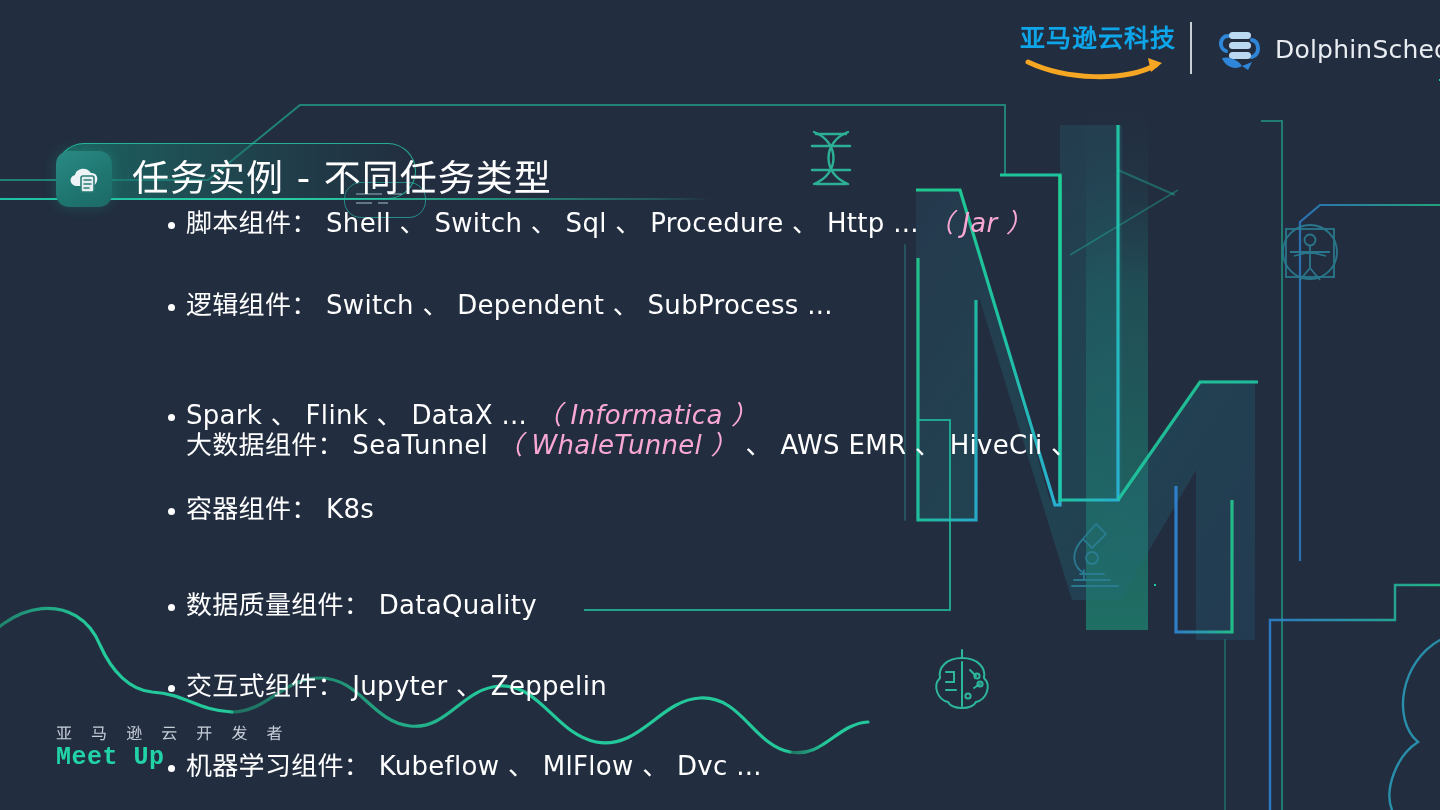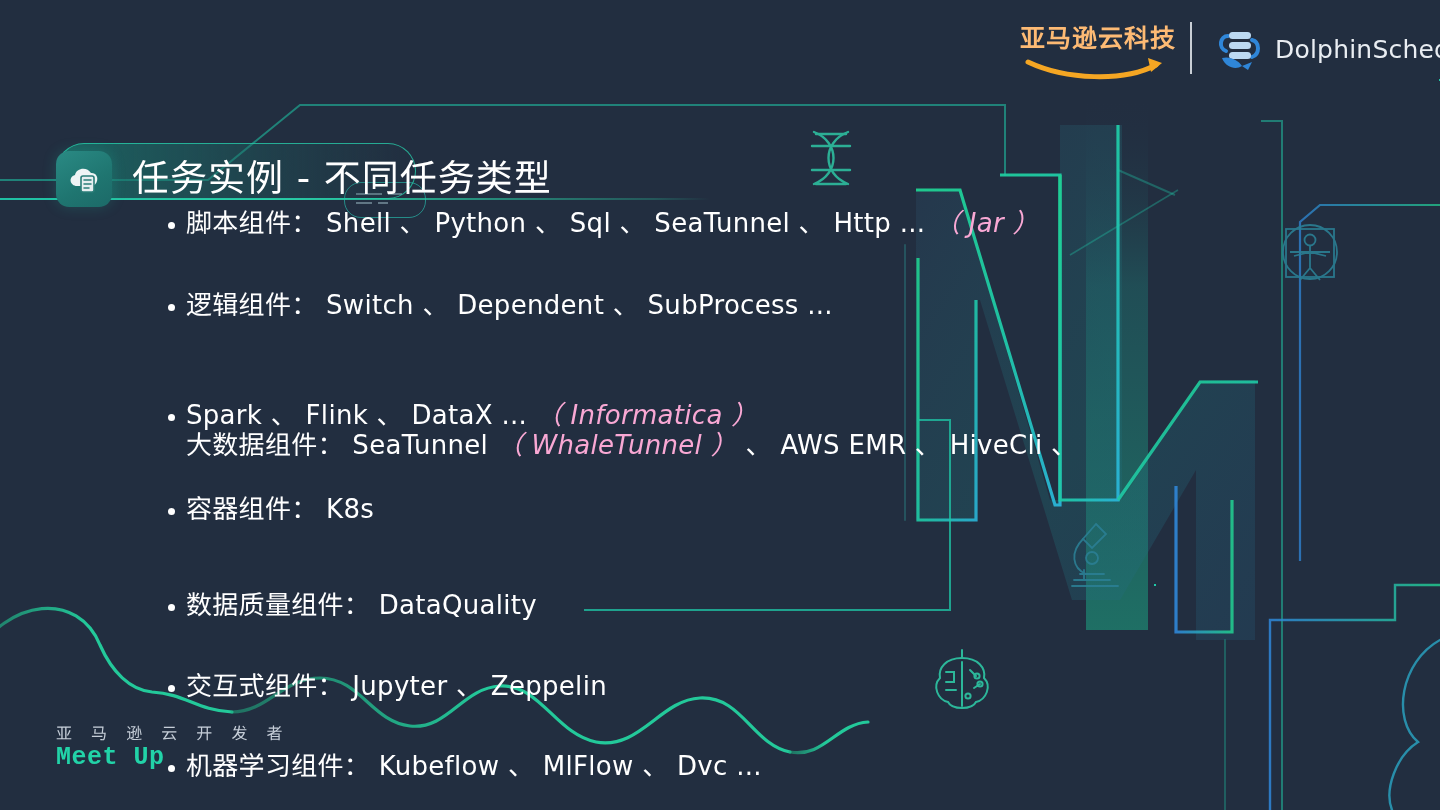--- a/index.html
+++ b/index.html
@@ -13,21 +13,21 @@
   .slide{position:relative;width:1440px;height:810px;overflow:hidden;background:#222e40;}
 
   
   .bg-art{position:absolute;inset:0;z-index:0;pointer-events:none;}
 
   
   .header{position:absolute;top:0;left:0;width:1440px;height:92px;z-index:6;}
   .logo-aws{position:absolute;left:1020px;top:24px;width:160px;height:56px;}
   .logo-aws .cn{
     display:block;font-family:"DejaVu Sans","Liberation Sans",sans-serif;
-    font-size:25px;font-weight:700;color:#fdba74;letter-spacing:1px;line-height:30px;
+    font-size:25px;font-weight:700;color:#0ea5e9;letter-spacing:1px;line-height:30px;
     white-space:nowrap;
   }
   .logo-divider{position:absolute;left:1190px;top:22px;width:2px;height:52px;background:#e6eaf0;opacity:.85;}
   .logo-ds{position:absolute;left:1212px;top:24px;display:flex;align-items:center;gap:9px;}
   .logo-ds .word{
     font-family:"DejaVu Sans","Liberation Sans",sans-serif;
     font-size:25px;font-weight:400;color:#e9edf2;letter-spacing:.2px;white-space:nowrap;
   }
 
   
@@ -264,21 +264,21 @@
       <i></i>
       <i></i>
   </div>
 
   <div class="bullets">
 
     <div class="bullet b0">
       <span class="dot"></span>
       <div class="lines">
         <div class="ln">
-          <span>脚本组件：  Shell 、 Python 、 Sql 、 SeaTunnel 、 Http ... </span><span class="g">（ Jar ）</span>
+          <span>脚本组件：  Shell 、 Switch 、 Sql 、 Procedure 、 Http ... </span><span class="g">（ Jar ）</span>
         </div>
       </div>
     </div>
 
     <div class="bullet b1">
       <span class="dot"></span>
       <div class="lines">
         <div class="ln">
           <span>逻辑组件：  Switch 、 Dependent 、 SubProcess ...</span>
         </div>

